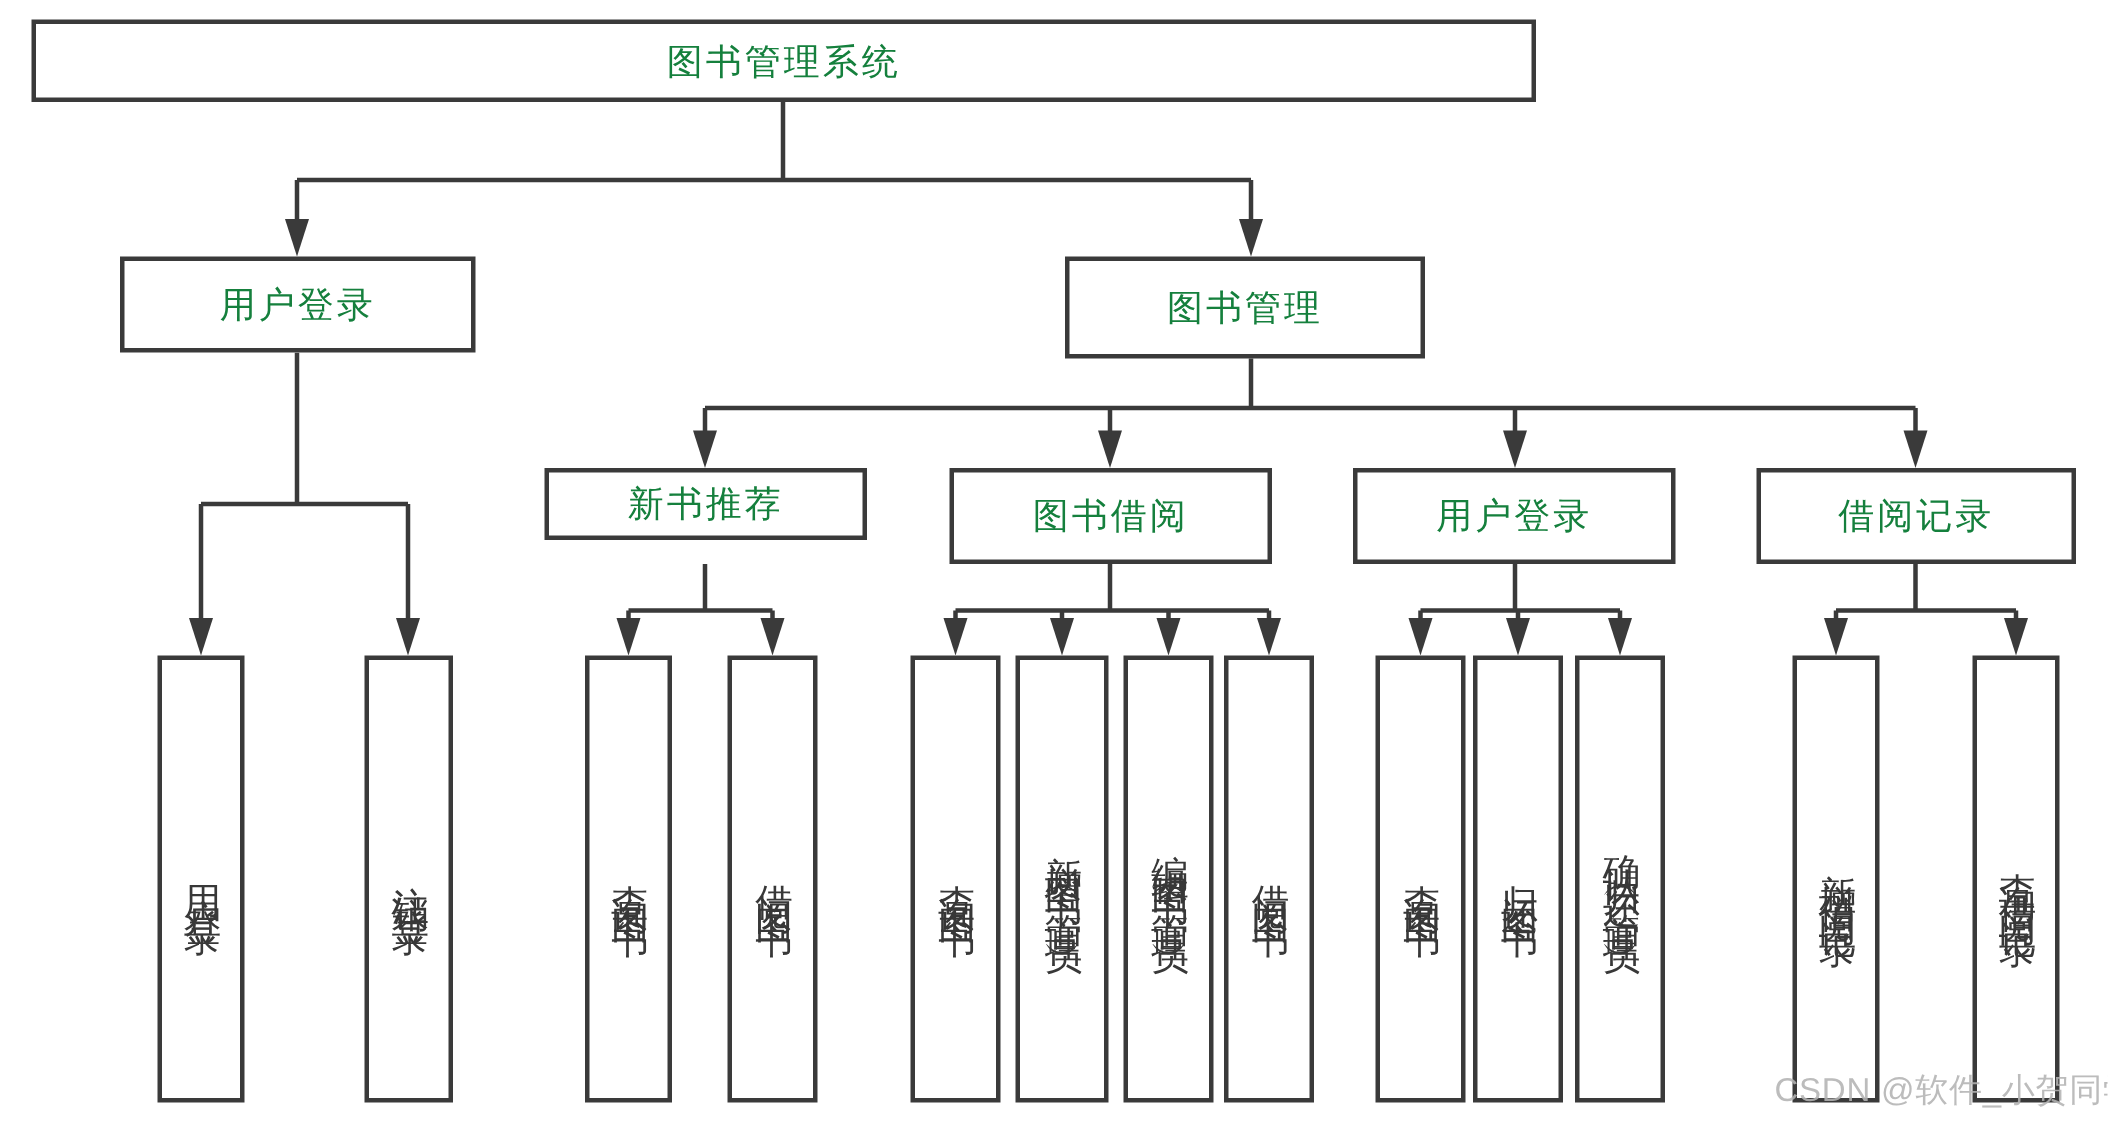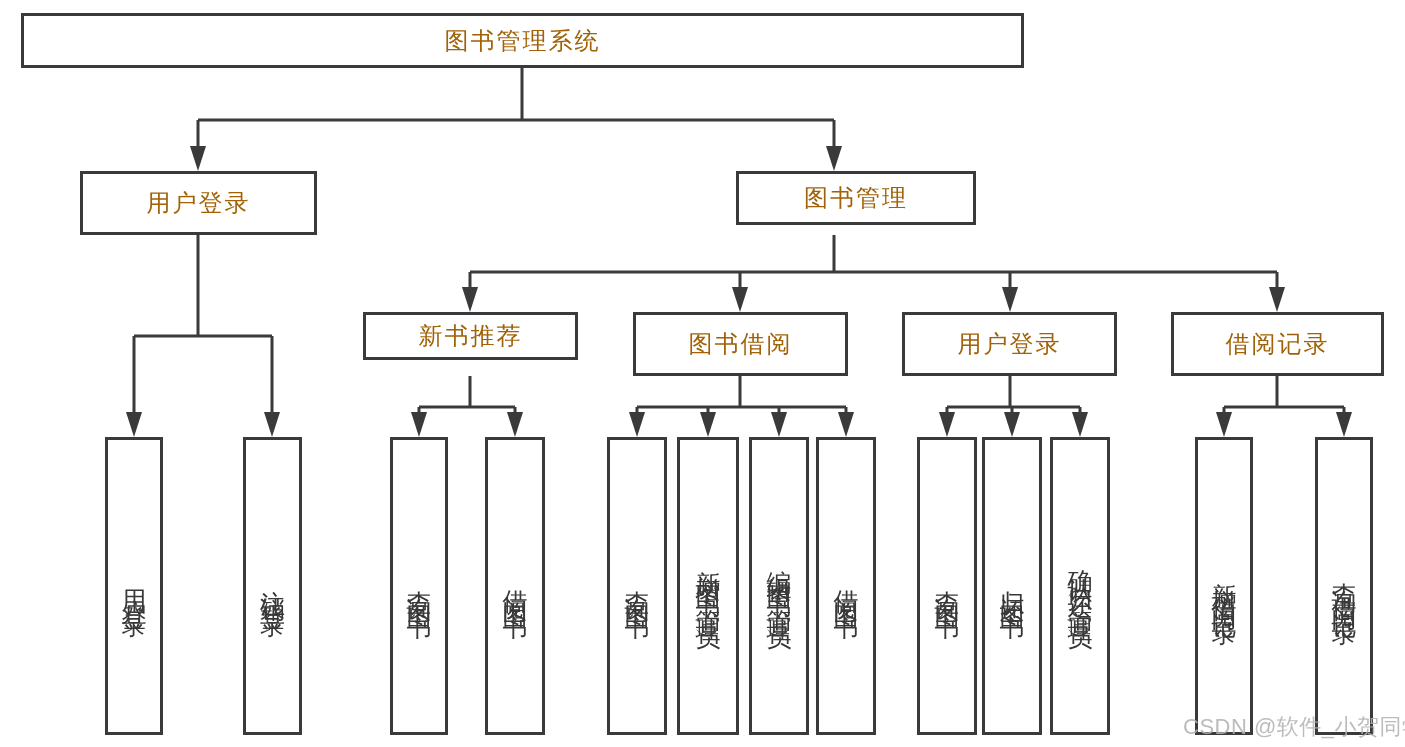--- a/index.html
+++ b/index.html
@@ -9,21 +9,21 @@
     color:#333333;
   }
   #canvas{position:absolute;left:0;top:0;width:1405px;height:747px;}
   svg.connectors{position:absolute;left:0;top:0;z-index:1;}
   .box{
     position:absolute;box-sizing:border-box;background:#ffffff;
     border:3px solid #3a3a3a;display:flex;align-items:center;justify-content:center;
     z-index:2;
   }
   .htext{
-    font-size:24px;letter-spacing:2px;color:#a16207;white-space:nowrap;
+    font-size:24px;letter-spacing:2px;color:#15803d;white-space:nowrap;
   }
   .vtext{
     writing-mode:vertical-rl;font-size:25px;letter-spacing:8px;
     color:#383838;line-height:1;
   }
   .watermark{
     position:absolute;left:1183px;top:712px;z-index:5;
     font-size:22px;color:#b3b3b3;opacity:0.88;white-space:nowrap;
     letter-spacing:0.5px;
   }
@@ -73,21 +73,21 @@
     </g>
   </svg>
 
   <div class="box" style="left:21px;top:13px;width:1003px;height:55px">
     <span class="htext">图书管理系统</span>
   </div>
 
   <div class="box" style="left:80px;top:171px;width:237px;height:64px">
     <span class="htext">用户登录</span>
   </div>
-  <div class="box" style="left:736px;top:171px;width:240px;height:54px">
+  <div class="box" style="left:710px;top:171px;width:240px;height:68px">
     <span class="htext">图书管理</span>
   </div>
 
   <div class="box" style="left:363px;top:312px;width:215px;height:48px">
     <span class="htext">新书推荐</span>
   </div>
   <div class="box" style="left:633px;top:312px;width:215px;height:64px">
     <span class="htext">图书借阅</span>
   </div>
   <div class="box" style="left:902px;top:312px;width:215px;height:64px">

